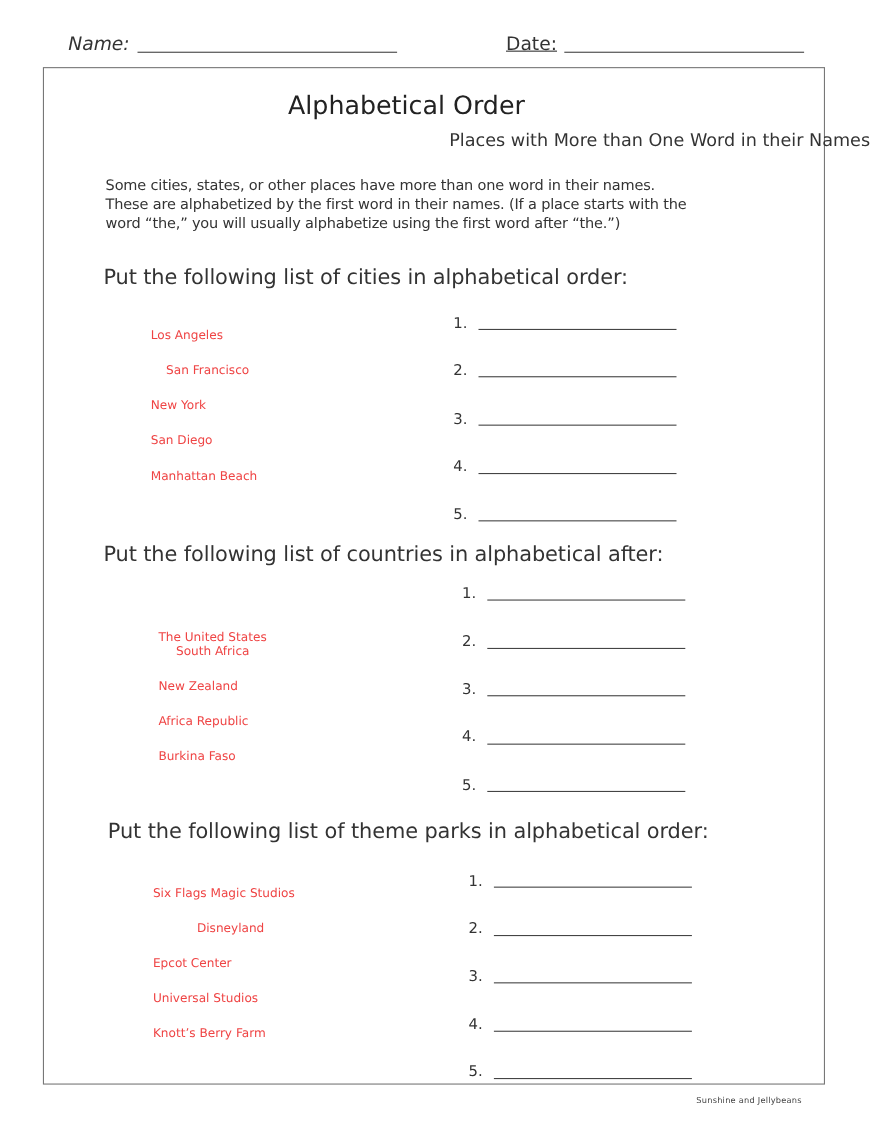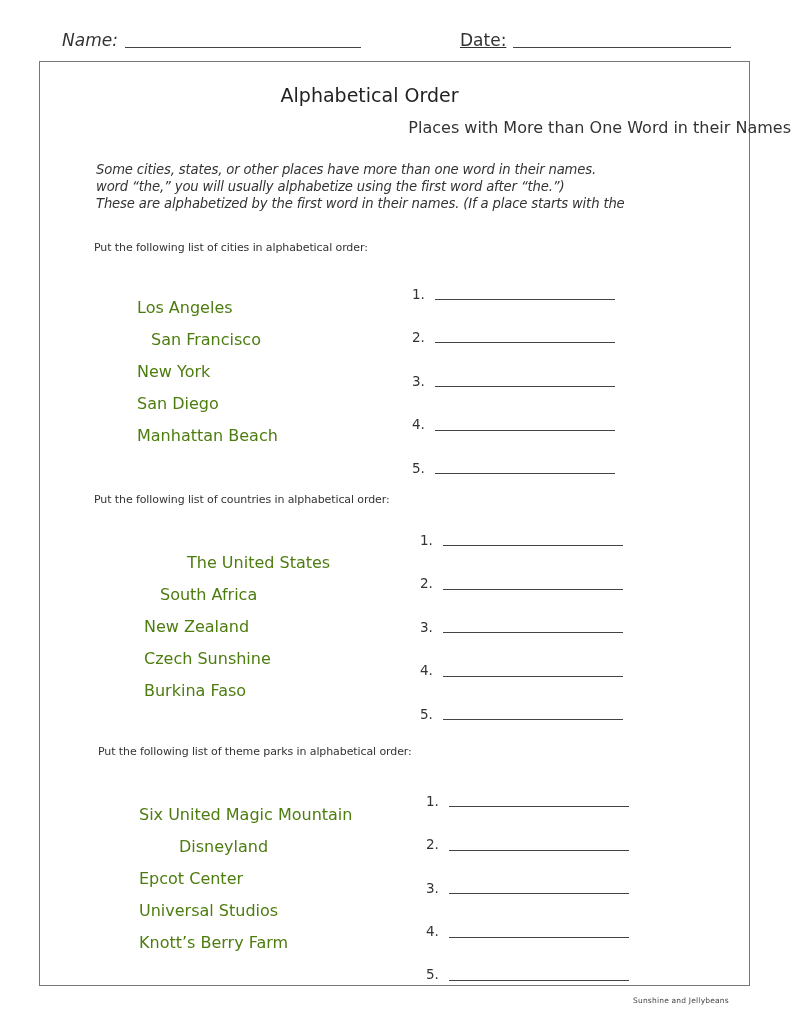--- a/index.html
+++ b/index.html
@@ -3,46 +3,46 @@
 <meta charset="utf-8">
 <style>
   html, body { margin: 0; padding: 0; background: #ffffff; }
   body { width: 791px; height: 1024px; position: relative; overflow: hidden;
          font-family: "DejaVu Sans", sans-serif; color: #2b2b2b; }
   .abs { position: absolute; }
   .hdr { font-size: 17px; color: #333; top: 30px; }
   .hdr-line { position: absolute; border-bottom: 1.3px solid #444; }
   .frame { position: absolute; left: 39px; top: 61px; width: 711px; height: 925px;
            border: 1.3px solid #777; box-sizing: border-box; }
-  .title { left: 0; width: 739px; text-align: center; font-size: 19px; color: #222; }
+  .title { left: 0; width: 739px; text-align: center; font-size: 23px; color: #222; }
   .subtitle { left: 0; width: 791px; text-align: center; font-size: 16px; color: #333; }
   .intro { left: 96px; width: 640px; font-size: 13.2px; line-height: 17px; color: #333; letter-spacing: -0.15px; }
-  .instr { font-size: 11px; color: #333; letter-spacing: -0.1px; }
-  .item { font-size: 16px; color: #4d7c0f; }
+  .instr { font-size: 19px; color: #333; letter-spacing: -0.1px; }
+  .item { font-size: 11px; color: #ef4444; }
   .num { font-size: 13.5px; color: #333; }
   .line { position: absolute; border-bottom: 1.3px solid #444; }
   .footer { left: 633px; top: 996px; font-size: 7.5px; color: #444; letter-spacing: 0.2px; }
 </style>
 </head>
 <body>
 
 <div class="abs hdr" style="left:62px;font-style:italic;">Name:</div>
 <div class="hdr-line" style="left:125px; top:47px; width:236px;"></div>
 <div class="abs hdr" style="left:460px;text-decoration:underline;">Date:</div>
 <div class="hdr-line" style="left:513px; top:47px; width:218px;"></div>
 
 <div class="frame"></div>
 
 <div class="abs title" style="top:84px;">Alphabetical Order</div>
 <div class="abs subtitle" style="top:118px;text-align:right;">Places with More than One Word in their Names</div>
 
-<div class="abs intro" style="top:161px;font-style:italic;">
+<div class="abs intro" style="top:161px;">
   <div>Some cities, states, or other places have more than one word in their names.</div>
+  <div>These are alphabetized by the first word in their names.  (If a place starts with the</div>
   <div>word “the,” you will usually alphabetize using the first word after “the.”)</div>
-  <div>These are alphabetized by the first word in their names.  (If a place starts with the</div>
 </div>
 
 <div class="abs instr" style="left:94px; top:241px;">Put the following list of cities in alphabetical order:</div>
 <div>
   <div class="abs item" style="left:137px; top:298px;">Los Angeles</div>
   <div class="abs item" style="left:151px; top:330px;">San Francisco</div>
   <div class="abs item" style="left:137px; top:362px;">New York</div>
   <div class="abs item" style="left:137px; top:394px;">San Diego</div>
   <div class="abs item" style="left:137px; top:426px;">Manhattan Beach</div>
 </div>
@@ -52,44 +52,44 @@
   <div class="abs num" style="left:412px; top:329px;">2.</div>
   <div class="line" style="left:435px; top:342px; width:180px;"></div>
   <div class="abs num" style="left:412px; top:373px;">3.</div>
   <div class="line" style="left:435px; top:386px; width:180px;"></div>
   <div class="abs num" style="left:412px; top:416px;">4.</div>
   <div class="line" style="left:435px; top:430px; width:180px;"></div>
   <div class="abs num" style="left:412px; top:460px;">5.</div>
   <div class="line" style="left:435px; top:473px; width:180px;"></div>
 </div>
 
-<div class="abs instr" style="left:94px; top:493px;">Put the following list of countries in alphabetical order:</div>
+<div class="abs instr" style="left:94px; top:493px;">Put the following list of countries in alphabetical after:</div>
 <div>
-  <div class="abs item" style="left:144px; top:553px;margin-left:43px;">The United States</div>
+  <div class="abs item" style="left:144px; top:573px;">The United States</div>
   <div class="abs item" style="left:160px; top:585px;">South Africa</div>
   <div class="abs item" style="left:144px; top:617px;">New Zealand</div>
-  <div class="abs item" style="left:144px; top:649px;">Czech Sunshine</div>
+  <div class="abs item" style="left:144px; top:649px;">Africa Republic</div>
   <div class="abs item" style="left:144px; top:681px;">Burkina Faso</div>
 </div>
 <div>
   <div class="abs num" style="left:420px; top:532px;">1.</div>
   <div class="line" style="left:443px; top:545px; width:180px;"></div>
   <div class="abs num" style="left:420px; top:575px;">2.</div>
   <div class="line" style="left:443px; top:589px; width:180px;"></div>
   <div class="abs num" style="left:420px; top:619px;">3.</div>
   <div class="line" style="left:443px; top:632px; width:180px;"></div>
   <div class="abs num" style="left:420px; top:662px;">4.</div>
   <div class="line" style="left:443px; top:676px; width:180px;"></div>
   <div class="abs num" style="left:420px; top:706px;">5.</div>
   <div class="line" style="left:443px; top:719px; width:180px;"></div>
 </div>
 
 <div class="abs instr" style="left:98px; top:745px;">Put the following list of theme parks in alphabetical order:</div>
 <div>
-  <div class="abs item" style="left:139px; top:805px;">Six United Magic Mountain</div>
+  <div class="abs item" style="left:139px; top:805px;">Six Flags Magic Studios</div>
   <div class="abs item" style="left:139px; top:837px;margin-left:40px;">Disneyland</div>
   <div class="abs item" style="left:139px; top:869px;">Epcot Center</div>
   <div class="abs item" style="left:139px; top:901px;">Universal Studios</div>
   <div class="abs item" style="left:139px; top:933px;">Knott’s Berry Farm</div>
 </div>
 <div>
   <div class="abs num" style="left:426px; top:793px;">1.</div>
   <div class="line" style="left:449px; top:806px; width:180px;"></div>
   <div class="abs num" style="left:426px; top:836px;">2.</div>
   <div class="line" style="left:449px; top:850px; width:180px;"></div>

